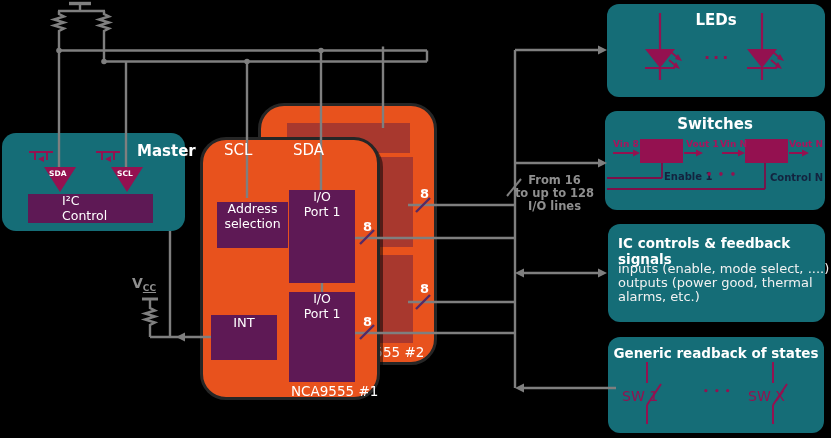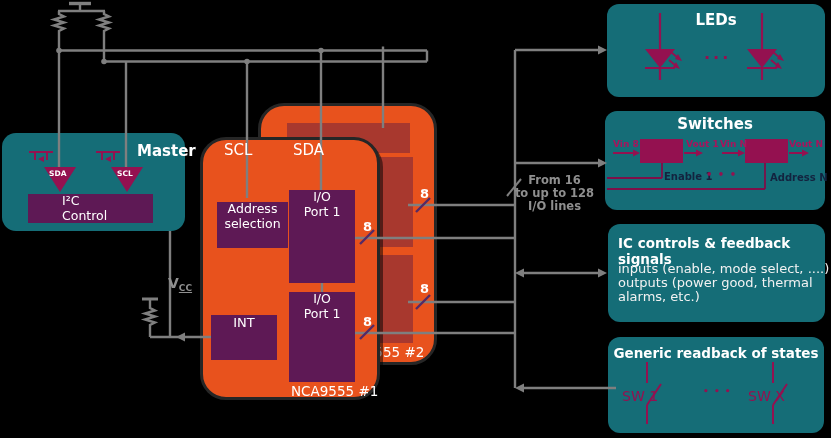--- a/index.html
+++ b/index.html
@@ -158,21 +158,21 @@
   </svg>
 
   <div class="abs title15 z5" style="left:137px;top:142px;font-weight:600;">Master</div>
   <div class="abs wt z5" style="left:49px;top:169px;font-size:7.5px;font-weight:bold;">SDA</div>
   <div class="abs wt z5" style="left:117px;top:169px;font-size:7.5px;font-weight:bold;">SCL</div>
   <div class="abs purple-block z5" style="left:28px;top:194px;width:125px;height:29px;align-items:flex-start;padding-left:34px;width:91px;">
     <span>I²C</span>
     <span>Control</span>
   </div>
 
-  <div class="abs z5" style="left:132px;top:275px;color:#8f8f8f;font-weight:bold;font-size:14px;margin-left:36px;">
+  <div class="abs z5" style="left:132px;top:275px;color:#8f8f8f;font-weight:bold;font-size:14px;">
     <span>V</span><span style="font-size:9px;vertical-align:-3px;text-decoration:underline;">CC</span>
   </div>
 
   <div class="abs title15 z5" style="left:224px;top:141px;">SCL</div>
   <div class="abs title15 z5" style="left:293px;top:141px;">SDA</div>
   <div class="abs purple-block z5" style="left:217px;top:202px;width:71px;height:46px;">
     <span>Address</span>
     <span>selection</span>
   </div>
   <div class="abs purple-block z5" style="left:289px;top:190px;width:66px;height:93px;">
@@ -201,21 +201,21 @@
 
   <div class="abs title15 ctr z5" style="left:607px;top:11px;width:218px;font-weight:600;">LEDs</div>
   <div class="abs dots-mag z5" style="left:704px;top:48px;font-size:16px;">···</div>
 
   <div class="abs title15 ctr z5" style="left:605px;top:115px;width:220px;font-weight:600;">Switches</div>
   <div class="abs mag z5" style="left:613px;top:139px;">Vin 8</div>
   <div class="abs mag z5" style="left:686px;top:139px;">Vout 1</div>
   <div class="abs mag z5" style="left:720px;top:139px;">Vin N</div>
   <div class="abs mag z5" style="left:789px;top:139px;">Vout N</div>
   <div class="abs navy z5" style="left:664px;top:171px;">Enable 1</div>
-  <div class="abs navy z5" style="left:770px;top:172px;">Address N</div>
+  <div class="abs navy z5" style="left:770px;top:172px;">Control N</div>
   <div class="abs dots-mag z5" style="left:706px;top:169px;font-size:10px;letter-spacing:1px;">• • •</div>
 
   <div class="abs icbody z5" style="left:618px;top:262px;">inputs (enable, mode select, ....)</div>
   <div class="abs title14 z5" style="left:618px;top:235px;font-weight:600;">IC controls &amp; feedback signals</div>
   <div class="abs icbody z5" style="left:618px;top:276px;">outputs (power good, thermal</div>
   <div class="abs icbody z5" style="left:618px;top:290px;">alarms, etc.)</div>
 
   <div class="abs title14 ctr z5" style="left:608px;top:345px;width:216px;font-weight:600;">Generic readback of states</div>
   <div class="abs swlab z5" style="left:622px;top:388px;">SW 1</div>
   <div class="abs swlab z5" style="left:748px;top:388px;">SW X</div>

